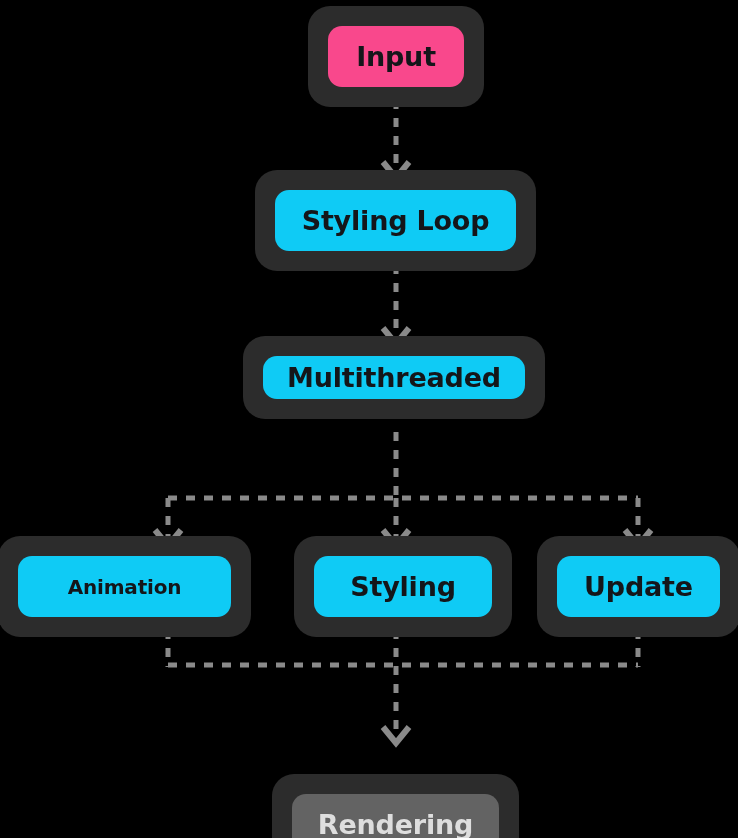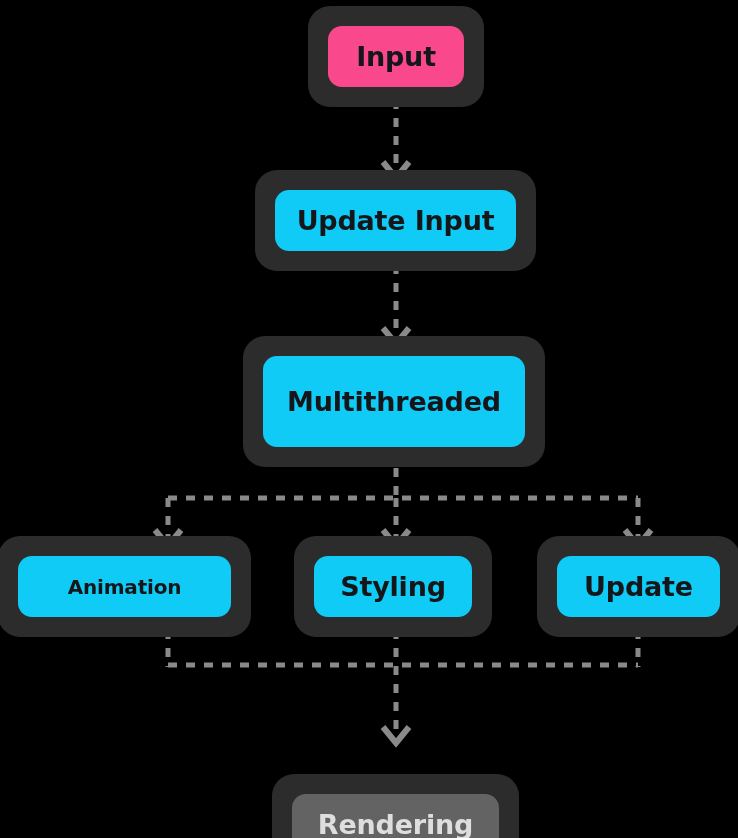--- a/index.html
+++ b/index.html
@@ -69,23 +69,23 @@
 
   .fill-cyan  .node-inner { background: #0fcbf5; }
   .fill-cyan  .node-label { color: #14161a; }
 
   .fill-gray  .node-inner { background: #636363; }
   .fill-gray  .node-label { color: #dedede; }
 
   
   #node-input        { left: 308px; top: 6px;   width: 176px; height: 101px; }
   #node-update-loop  { left: 255px; top: 170px; width: 281px; height: 101px; }
-  #node-multithreaded{ left: 243px; top: 336px; width: 302px; height: 131px; }
+  #node-multithreaded{ left: 243px; top: 336px; width: 302px; height: 83px; }
   #node-animation    { left: -2px;  top: 536px; width: 253px; height: 101px; }
-  #node-styling      { left: 294px; top: 536px; width: 198px; height: 101px; }
+  #node-styling      { left: 294px; top: 536px; width: 218px; height: 101px; }
   #node-layout       { left: 537px; top: 536px; width: 203px; height: 101px; }
   #node-rendering    { left: 272px; top: 735px; width: 247px; height: 101px; margin-top: 39px; }
 
   #node-animation .node-label { font-size: 20px; }
 </style>
 </head>
 <body>
 
 <div id="diagram">
 
@@ -140,21 +140,21 @@
   </svg>
 
   <div class="node fill-pink" id="node-input">
     <div class="node-inner">
       <span class="node-label">Input</span>
     </div>
   </div>
 
   <div class="node fill-cyan" id="node-update-loop">
     <div class="node-inner">
-      <span class="node-label">Update Input</span>
+      <span class="node-label">Styling Loop</span>
     </div>
   </div>
 
   <div class="node fill-cyan" id="node-multithreaded">
     <div class="node-inner">
       <span class="node-label">Multithreaded</span>
     </div>
   </div>
 
   <div class="node fill-cyan" id="node-animation">

